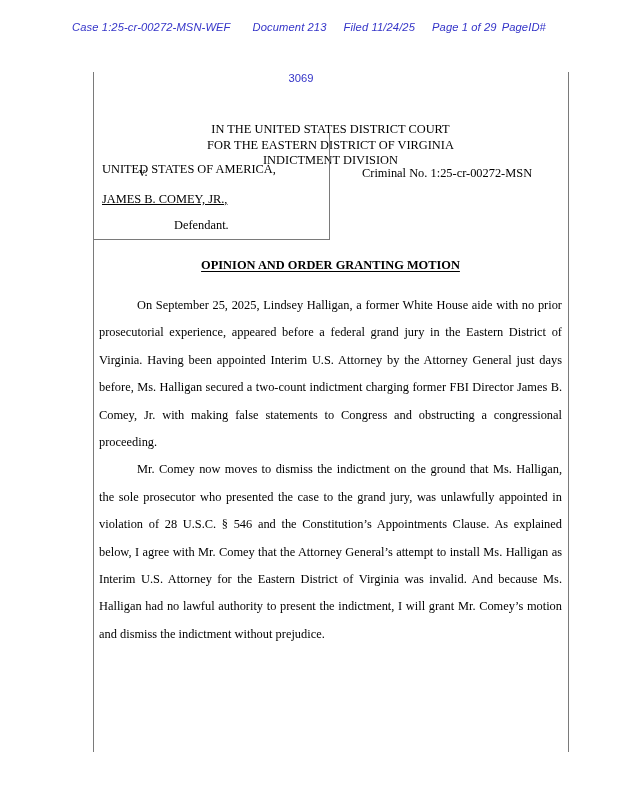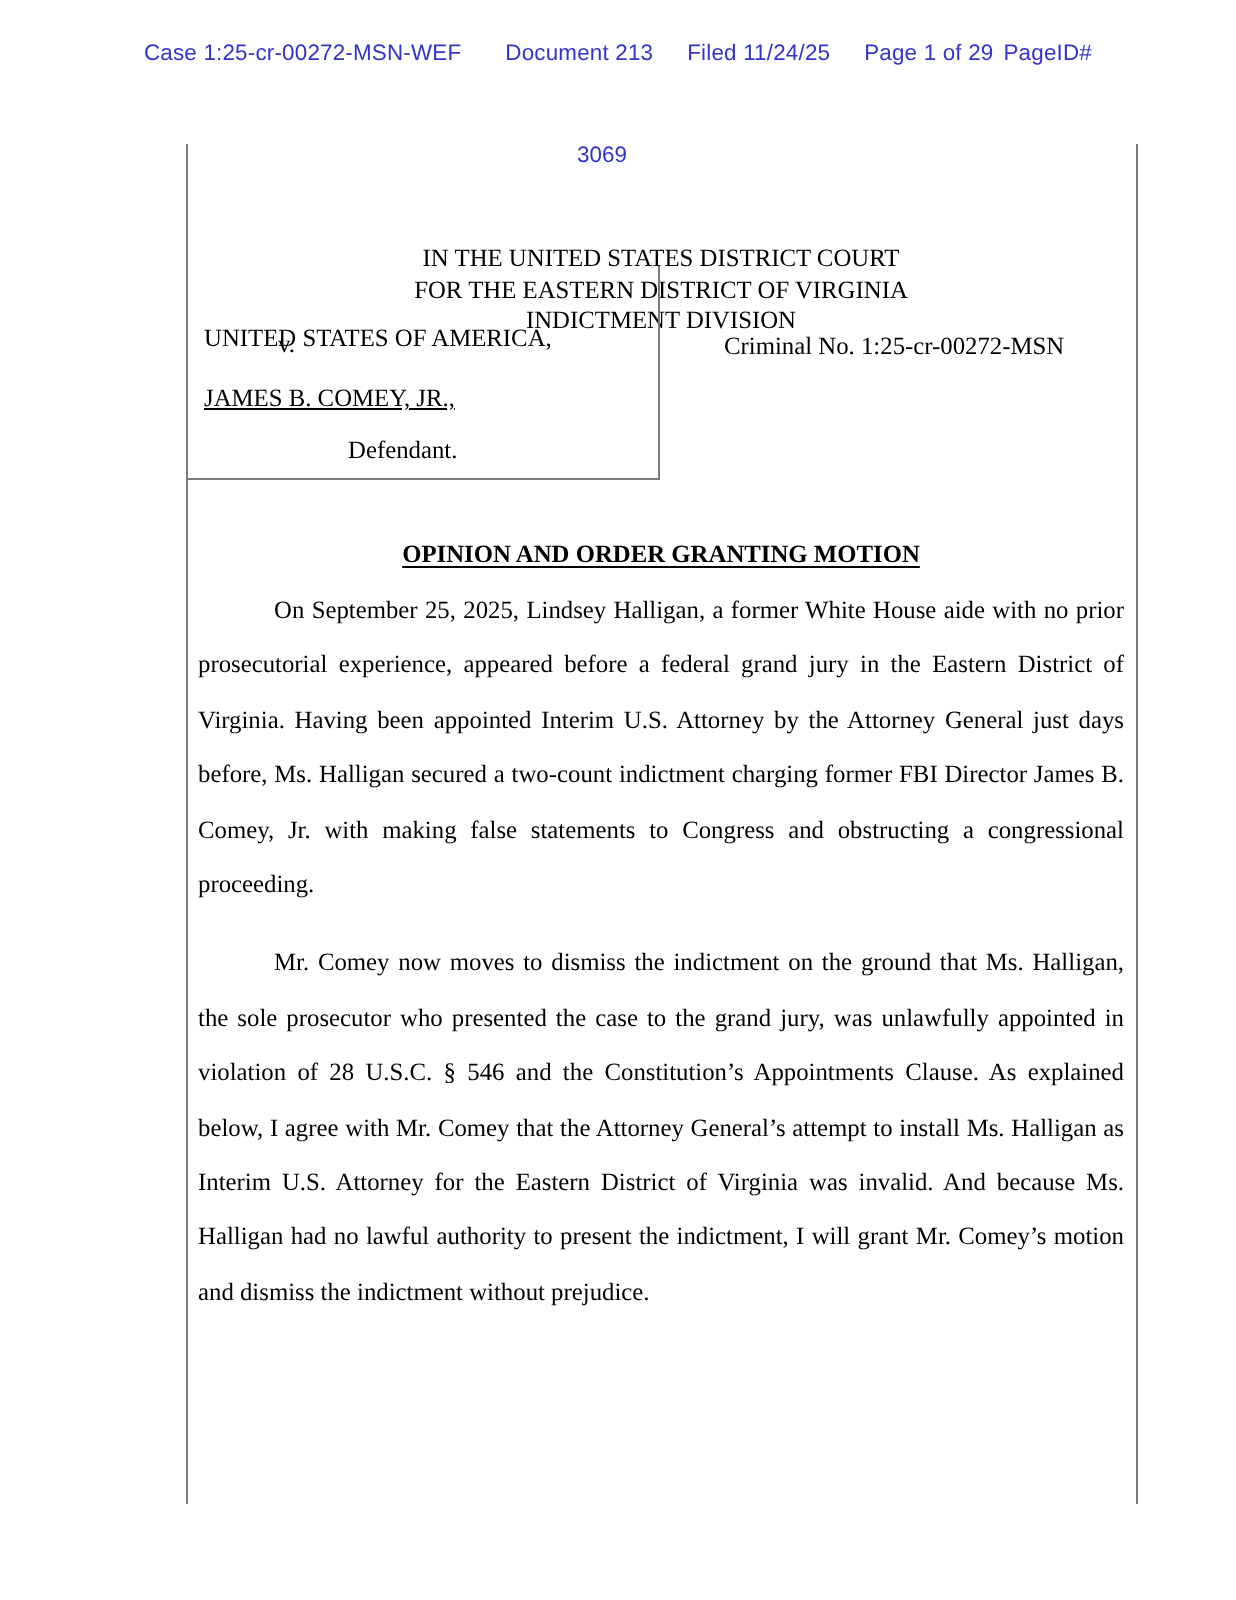--- a/index.html
+++ b/index.html
@@ -23,20 +23,21 @@
     top: 20px;
     left: 0;
     width: 618px;
     text-align: center;
     font-family: "Liberation Sans", "DejaVu Sans", sans-serif;
     font-size: 11.2px;
     line-height: 14px;
     color: #3434c8;
     letter-spacing: 0.1px;
     white-space: nowrap;
+    font-style: italic;
   }
   .ecf-header .seg { display: inline-block; }
   .ecf-gap-lg { display: inline-block; width: 22px; }
   .ecf-gap-md { display: inline-block; width: 17px; }
   .ecf-gap-sm { display: inline-block; width: 5px; }
   .ecf-pageid-line2 {
     position: absolute;
     top: 34px;
     left: 0;
     width: 618px;
@@ -107,21 +108,20 @@
   
   .doc-title {
     position: absolute;
     top: 258px;
     left: 93px;
     width: 475px;
     text-align: center;
     font-size: 12.4px;
     line-height: 14.5px;
     font-weight: bold;
-    margin-top: 12px;
   }
   .doc-title span {
     text-decoration: underline;
     text-underline-offset: 2px;
   }
 
   
   .body-text {
     position: absolute;
     top: 292px;
@@ -129,21 +129,21 @@
     width: 463px;
     font-size: 12.4px;
     line-height: 27.4px;
     text-align: justify;
     text-justify: inter-word;
   }
   .body-text p {
     margin: 0 0 0 0;
     text-indent: 38px;
   }
-  .body-text p + p { margin-top: 12px; }
+  .body-text p + p { margin-top: 0; }
 </style>
 </head>
 <body>
 
 <div class="ecf-header">
   <span class="seg">Case 1:25-cr-00272-MSN-WEF</span><span class="ecf-gap-lg"></span><span class="seg">Document 213</span><span class="ecf-gap-md"></span><span class="seg">Filed 11/24/25</span><span class="ecf-gap-md"></span><span class="seg">Page 1 of 29</span><span class="ecf-gap-sm"></span><span class="seg">PageID#</span>
 </div>
 <div class="ecf-pageid-line2">
   <span>3069</span>
 </div>

